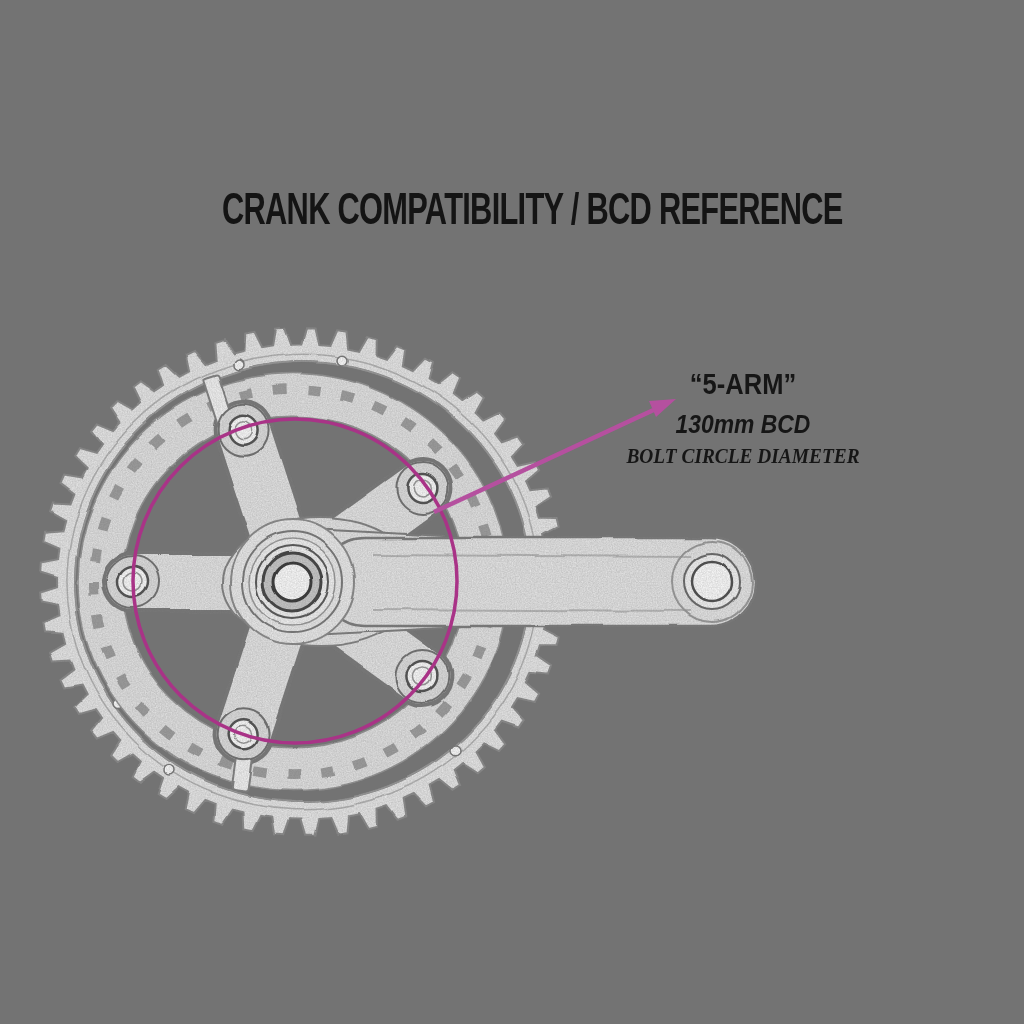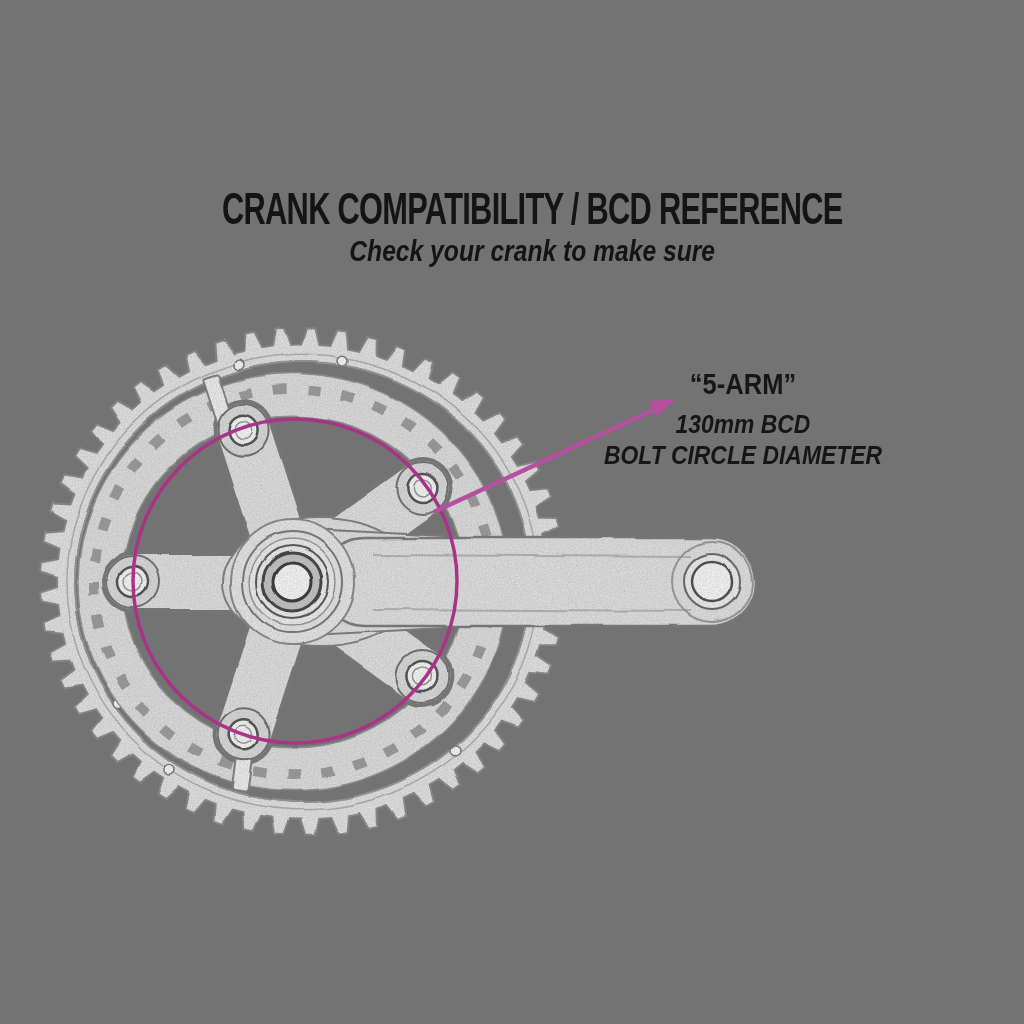--- a/index.html
+++ b/index.html
@@ -15,31 +15,30 @@
   .cond-sub{display:inline-block;transform:scaleX(.85);transform-origin:50% 50%;white-space:nowrap;}
 
   
   svg.art{position:absolute;left:0;top:0;width:1024px;height:1024px;}
 
   
   .callout{position:absolute;top:369px;left:743px;width:0;color:#161616;}
   .callout .ln{position:relative;width:max-content;transform:translateX(-50%);text-align:center;}
   .c1{font-size:29px;font-weight:700;line-height:30px;margin-bottom:10px;}
   .c2{font-size:26px;font-weight:700;font-style:italic;line-height:31px;}
-  .c3{font-size:26px;font-weight:700;font-style:italic;line-height:31px;}
+  .c3{font-size:22px;font-weight:700;font-style:italic;line-height:31px;font-family:Liberation Serif, serif;}
   .cw{display:inline-block;transform:scaleX(.88);transform-origin:50% 50%;white-space:nowrap;}
 </style>
 </head>
 <body>
 
 <div class="stage">
 
   <div class="hdr">
     <h1><span class="cond">CRANK COMPATIBILITY / BCD REFERENCE</span></h1>
-    <p><span class="cond-sub">Check your crank to make sure</span></p>
   </div>
 
   <svg class="art" viewBox="0 0 1024 1024">
     <defs>
       <filter id="sketchf" x="-6%" y="-6%" width="112%" height="112%" color-interpolation-filters="sRGB">
         <feTurbulence type="fractalNoise" baseFrequency="0.8" numOctaves="2" seed="7" result="grainN"></feTurbulence>
         <feColorMatrix in="grainN" type="matrix" values="0 0 0 0 0.40  0 0 0 0 0.40  0 0 0 0 0.40  0 0 0 0.33 0" result="grainC"></feColorMatrix>
         <feComposite in="grainC" in2="SourceAlpha" operator="in" result="grain"></feComposite>
         <feMerge result="merged">
             <feMergeNode in="SourceGraphic"></feMergeNode>

